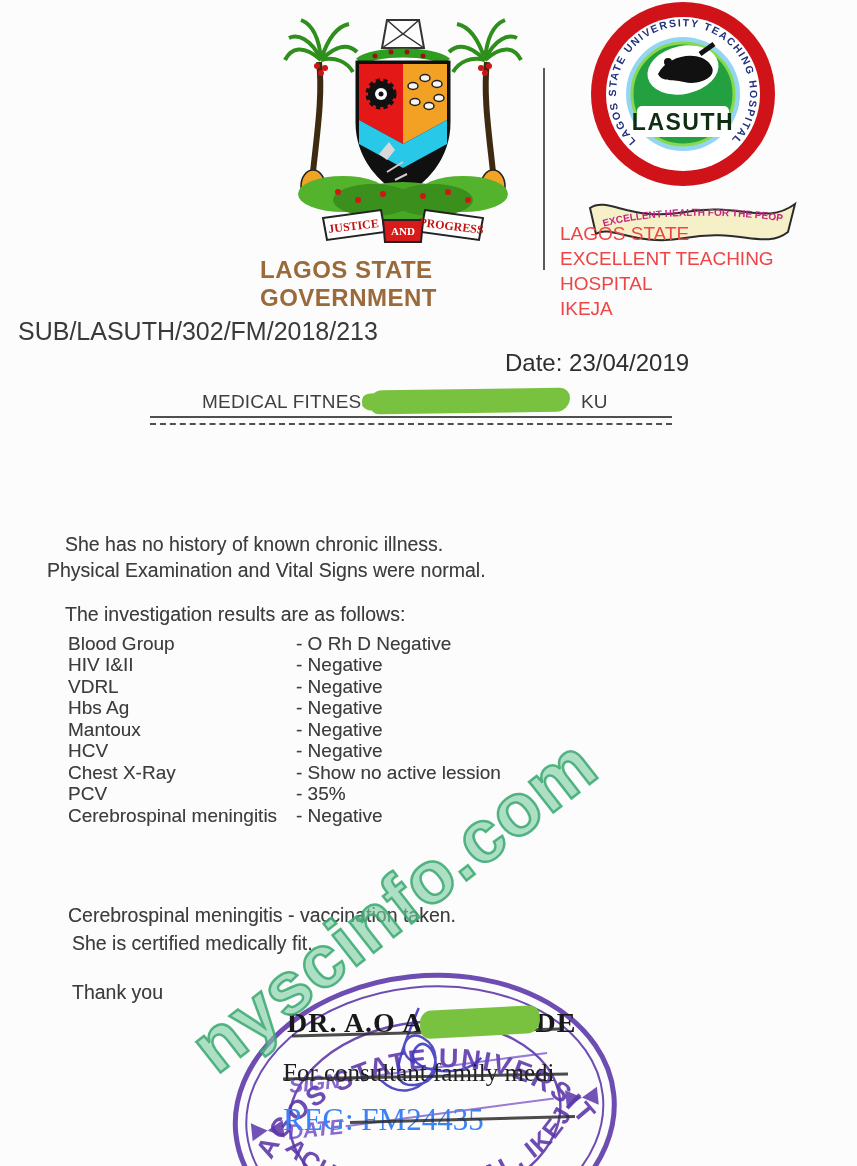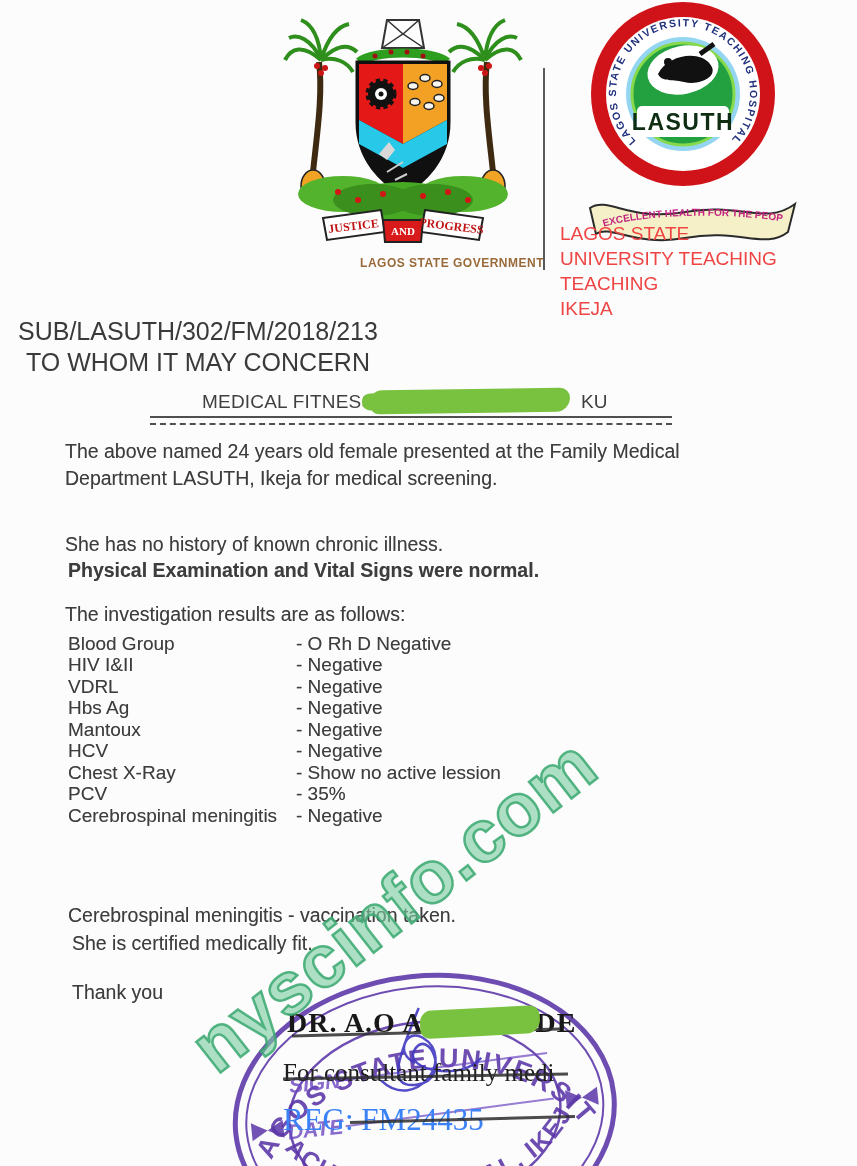--- a/index.html
+++ b/index.html
@@ -3,37 +3,37 @@
 <meta charset="utf-8">
 <style>
   html,body{margin:0;padding:0;background:#e9e9e9;}
   .page{
     position:relative;width:857px;height:1166px;overflow:hidden;
     background:#fcfcfc;margin:0 auto;
     font-family:"Liberation Sans",sans-serif;color:#3d3d3d;
   }
   .abs{position:absolute;}
   
-  .coat-caption{left:260px;top:256px;width:284px;text-align:right;
-    font-size:12px;font-weight:600;letter-spacing:.5px;color:#9a6a3a;}
+  .coat-caption{left:260px;top:256px;width:284px;text-align:left;
+    font-size:24px;font-weight:600;letter-spacing:.5px;color:#9a6a3a;}
   .divider{left:543px;top:68px;width:2px;height:202px;background:#5a5a5a;}
   .hospital-address{left:560px;top:221px;font-size:19px;line-height:25px;color:#ef4444;}
   
   .ref-block{left:18px;top:316px;font-size:25px;line-height:31px;color:#3a3a3a;text-align:center;}
   .date-line{left:505px;top:349px;font-size:24px;color:#2e2e2e;}
   
   .title-line{left:202px;top:391px;font-size:19px;letter-spacing:.2px;color:#3f3f3f;white-space:nowrap;}
   .title-spacer{display:inline-block;width:140px;}
   .title-underline{left:150px;top:416px;width:522px;height:5px;
     border-top:2px solid #4f4f4f;border-bottom:2px dashed #4f4f4f;}
   
   .para{font-size:19.5px;line-height:27px;text-shadow:0 0 .4px rgba(0,0,0,.3);}
   .p1{left:65px;top:438px;width:706px;}
   .p2{left:65px;top:511px;margin-top:20px;}
-  .p3{left:68px;top:557px;font-weight:bold;}
+  .p3{left:47px;top:557px;}
   .p4{left:65px;top:601px;}
   .results{left:68px;top:633px;font-size:19px;line-height:21.45px;text-shadow:0 0 .4px rgba(0,0,0,.3);}
   .r-label{display:inline-block;width:228px;}
   .p-mening{left:68px;top:902px;}
   .p-cert{left:72px;top:930px;}
   .p-thanks{left:72px;top:979px;}
   
   .stamp-svg{left:225px;top:966px;width:400px;height:300px;transform:rotate(-6deg);z-index:10;}
   .doc-name{left:287px;top:1007px;z-index:20;font-family:"Liberation Serif",serif;
     font-size:28px;font-weight:bold;letter-spacing:1px;color:#181818;white-space:nowrap;}
@@ -177,35 +177,34 @@
     <g>
       <path d="M10,206 C28,194 50,220 105,210 C160,200 185,224 215,202 L208,230 C185,248 160,226 105,236 C55,245 30,222 16,232 Z" fill="#f6f0c8" stroke="#2b2b2b" stroke-width="2"></path>
       <text font-size="10" font-weight="bold" fill="#c22480">
         <textPath href="#ribbon-arc" startOffset="4">EXCELLENT HEALTH FOR THE PEOPLE</textPath>
       </text>
     </g>
   </svg>
 
   <div class="abs hospital-address">
     <div>LAGOS STATE</div>
-    <div>UNIVERSITY TEACHING TEACHING</div>
+    <div>EXCELLENT TEACHING HOSPITAL</div>
     <div>IKEJA</div>
   </div>
 
   <div class="abs ref-block">
     <div>SUB/LASUTH/302/FM/2018/213</div>
-    <div>TO WHOM IT MAY CONCERN</div>
-  </div>
+  </div>
+  <div class="abs date-line">Date: 23/04/2019</div>
 
   <div class="abs title-line">
     <span>MEDICAL FITNESS OF ON</span><span class="title-spacer"></span><span>KU</span>
   </div>
   <div class="abs title-underline"></div>
 
-  <div class="abs para p1">The above named 24 years old female presented at the Family Medical Department LASUTH, Ikeja for medical screening.</div>
   <div class="abs para p2">She has no history of known chronic illness.</div>
   <div class="abs para p3">Physical Examination and Vital Signs were normal.</div>
   <div class="abs para p4">The investigation results are as follows:</div>
 
   <div class="abs results">
     <div><span class="r-label">Blood Group</span><span>- O Rh D Negative</span></div>
     <div><span class="r-label">HIV I&amp;II</span><span>- Negative</span></div>
     <div><span class="r-label">VDRL</span><span>- Negative</span></div>
     <div><span class="r-label">Hbs Ag</span><span>- Negative</span></div>
     <div><span class="r-label">Mantoux</span><span>- Negative</span></div>

